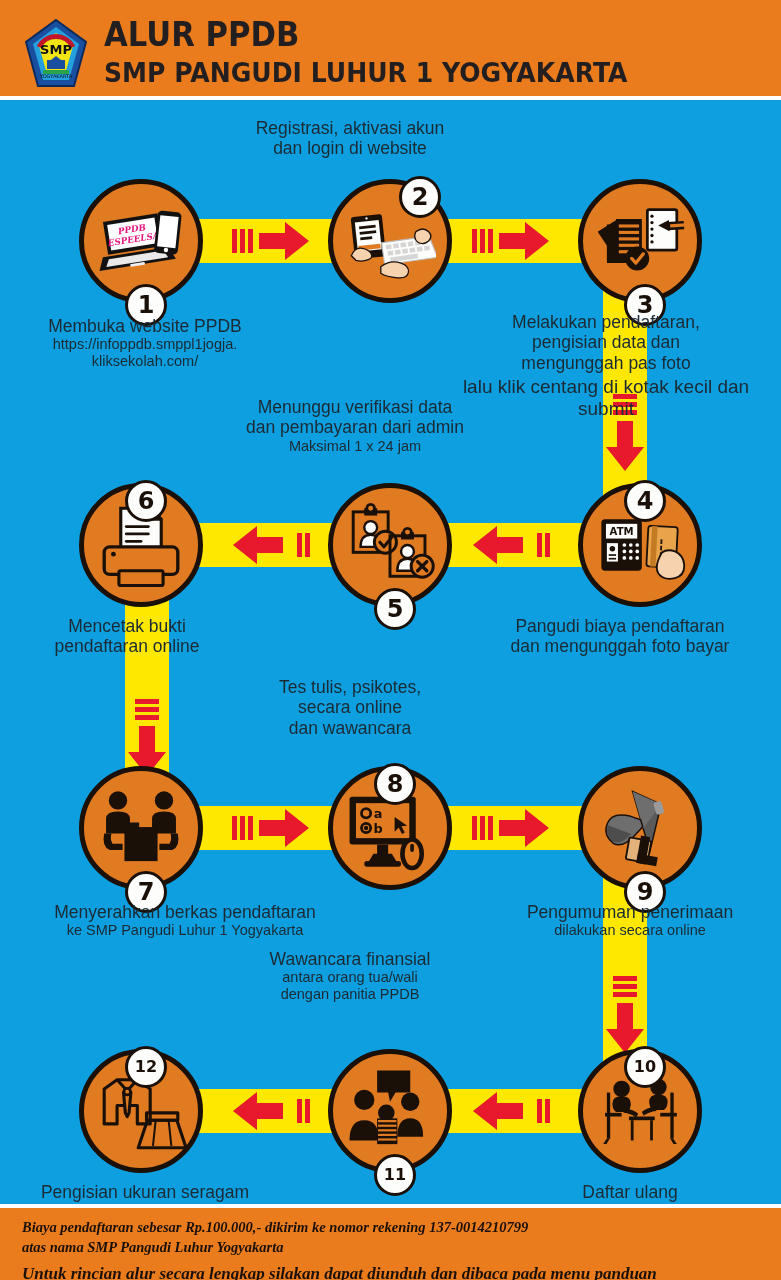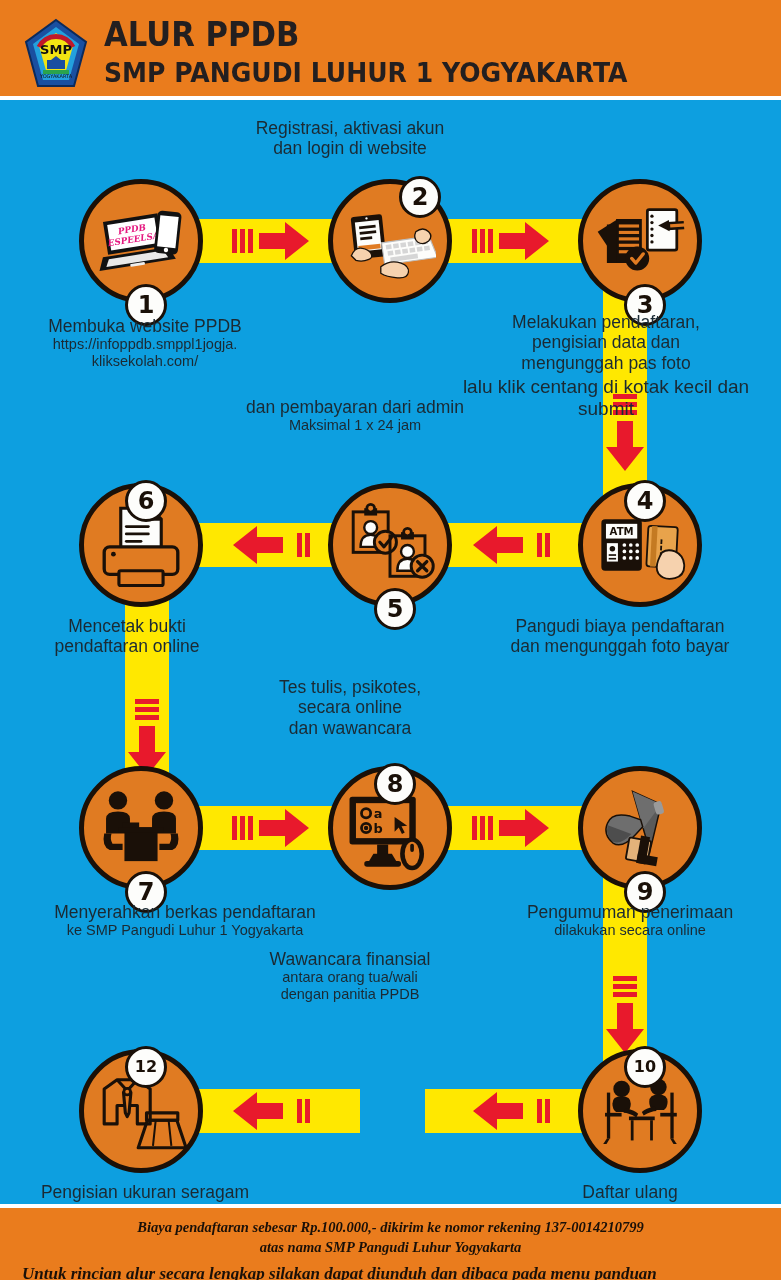--- a/index.html
+++ b/index.html
@@ -84,21 +84,21 @@
 
   
   .footer {
     position:absolute; left:0; top:1204px; width:781px; height:76px;
     background:#ea7c1d; border-top:4px solid #fff;
     padding:9px 22px 0 22px;
   }
   .footer .small {
     font-family:"Liberation Serif", serif;
     font-style:italic; font-weight:bold;
-    font-size:14.5px; color:#1a1008; line-height:1.38;text-align:center;
+    font-size:14.5px; color:#1a1008; line-height:1.38;
   }
   .footer .big {
     font-family:"Liberation Serif", serif;
     font-style:italic; font-weight:bold;
     font-size:17px; color:#1a1008; margin-top:7px;
   }
 </style>
 </head>
 <body>
 
@@ -389,20 +389,21 @@
         <path d="M74 58 q6 -4 14 -1 q9 4 10 14 q1 12 -10 15 q-12 3 -18 -5 q-5 -8 4 -23 z" fill="#f6d2ae" stroke="#1a1008" stroke-width="2"></path>
       </svg>
       <div class="badge" style="left:41px; top:-8px;">4</div>
     </div>
     <div class="cap" style="left:470px; top:512px; width:300px;">
       <div class="l1">Pangudi biaya pendaftaran</div>
       <div class="l1">dan mengunggah foto bayar</div>
     </div>
 
     <div class="cap" style="left:205px; top:293px; width:300px;">
+      <div class="l1">Menunggu verifikasi data</div>
       <div class="l1">dan pembayaran dari admin</div>
       <div class="l2">Maksimal 1 x 24 jam</div>
     </div>
     <div class="step" style="left:328px; top:379px;">
       <svg class="icon" viewBox="0 0 100 100">
         <g stroke="#1a1008" stroke-width="3.2" fill="none">
           <rect x="10" y="14" width="38" height="44"></rect>
         </g>
         <path d="M22 10 h14 v8 h-14 z" fill="#1a1008"></path>
         <circle cx="29" cy="10" r="4.2" fill="#e07b22" stroke="#1a1008" stroke-width="3"></circle>
@@ -537,20 +538,43 @@
     <div class="cap" style="left:485px; top:1078px; width:290px;">
       <div class="l1">Daftar ulang</div>
       <div class="l2">apabila dinyatakan diterima</div>
     </div>
 
     <div class="cap" style="left:205px; top:845px; width:290px;">
       <div class="l1">Wawancara finansial</div>
       <div class="l2">antara orang tua/wali</div>
       <div class="l2">dengan panitia PPDB</div>
     </div>
+    <div class="step" style="left:328px; top:945px;">
+      <svg class="icon" viewBox="0 0 100 100">
+        <path d="M36 6 h36 v24 h-16 l-6 10 l-2 -10 h-12 z" fill="#1a1008"></path>
+        <g fill="#1a1008">
+          <circle cx="22" cy="38" r="11"></circle>
+          <path d="M6 82 q0 -22 16 -22 q16 0 16 22 z"></path>
+          <circle cx="72" cy="40" r="10"></circle>
+          <path d="M58 78 q0 -20 14 -20 q14 0 14 20 z"></path>
+          <circle cx="46" cy="52" r="9"></circle>
+        </g>
+        <g fill="#1a1008">
+          <path d="M36 58 h22 v28 h-22 z"></path>
+        </g>
+        <g stroke="#e07b22" stroke-width="2.4">
+          <line x1="37" y1="61" x2="57" y2="61"></line>
+          <line x1="37" y1="66" x2="57" y2="66"></line>
+          <line x1="37" y1="71" x2="57" y2="71"></line>
+          <line x1="37" y1="76" x2="57" y2="76"></line>
+          <line x1="37" y1="81" x2="57" y2="81"></line>
+        </g>
+      </svg>
+      <div class="badge n2d" style="left:41px; top:100px;">11</div>
+    </div>
 
     <div class="step" style="left:79px; top:945px;">
       <svg class="icon" viewBox="0 0 100 100">
         <g fill="none" stroke="#1a1008" stroke-width="3.4" stroke-linejoin="round">
           <path d="M10 26 l14 -10 h22 l14 10 v38 h-14 v-20 h-22 v20 h-14 z"></path>
           <path d="M24 16 l11 12 l11 -12"></path>
           <path d="M31 30 l4 -3 l4 3 l-2 22 l-2 4 l-2 -4 z" fill="#e07b22"></path>
         </g>
         <circle cx="35" cy="29" r="3.6" fill="#e07b22" stroke="#1a1008" stroke-width="3"></circle>
         <g fill="none" stroke="#1a1008" stroke-width="3.4" stroke-linejoin="round">

